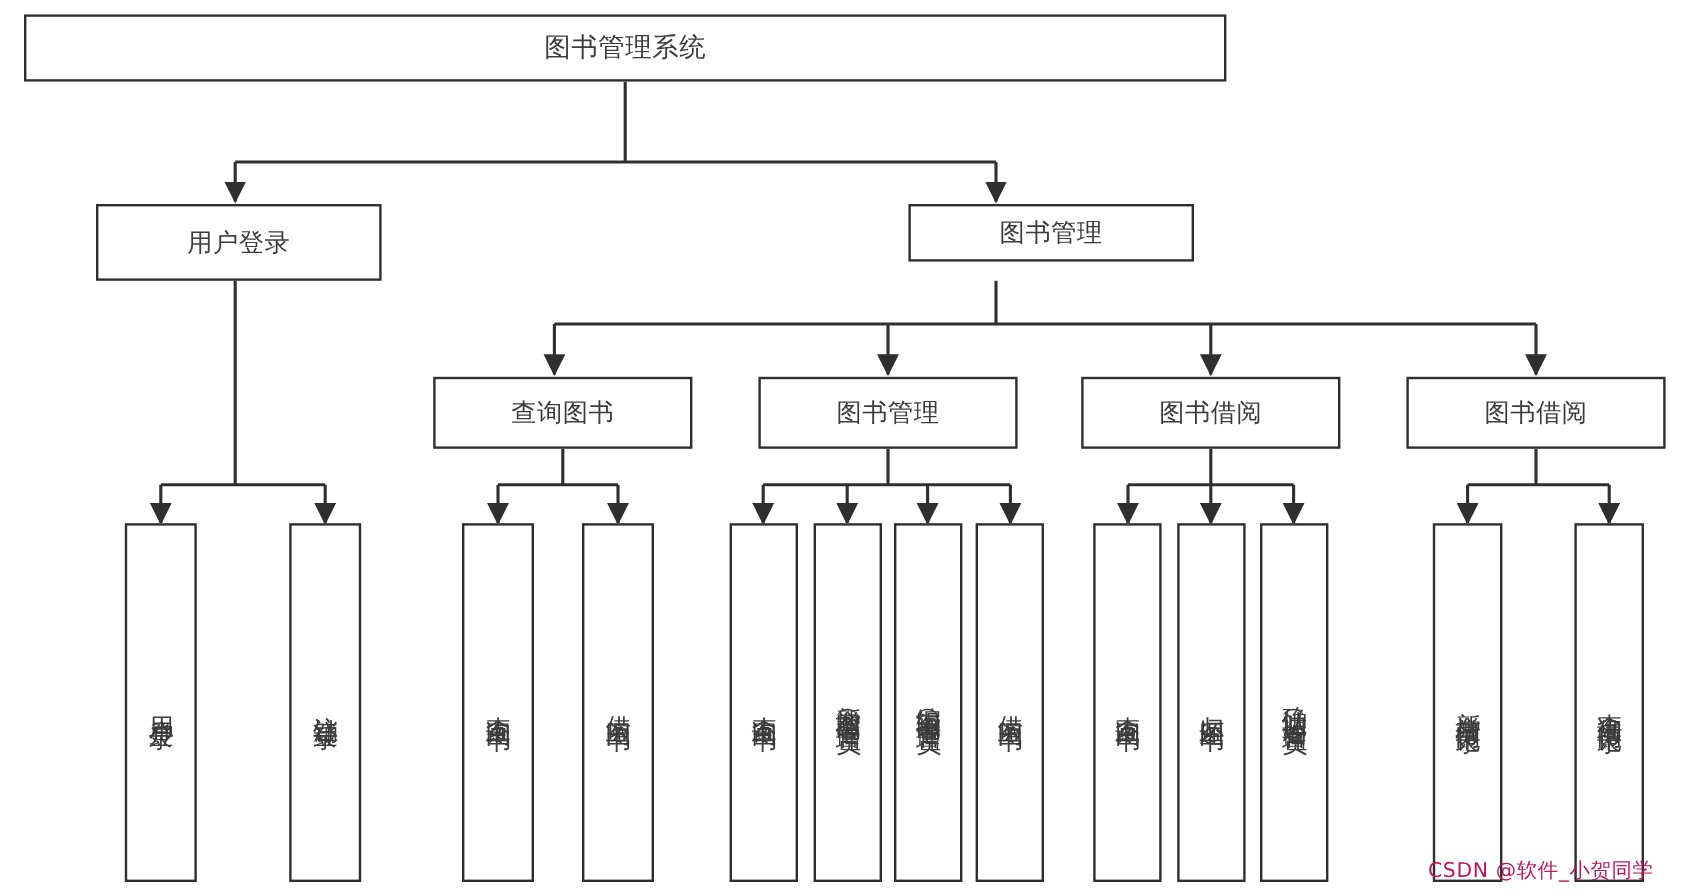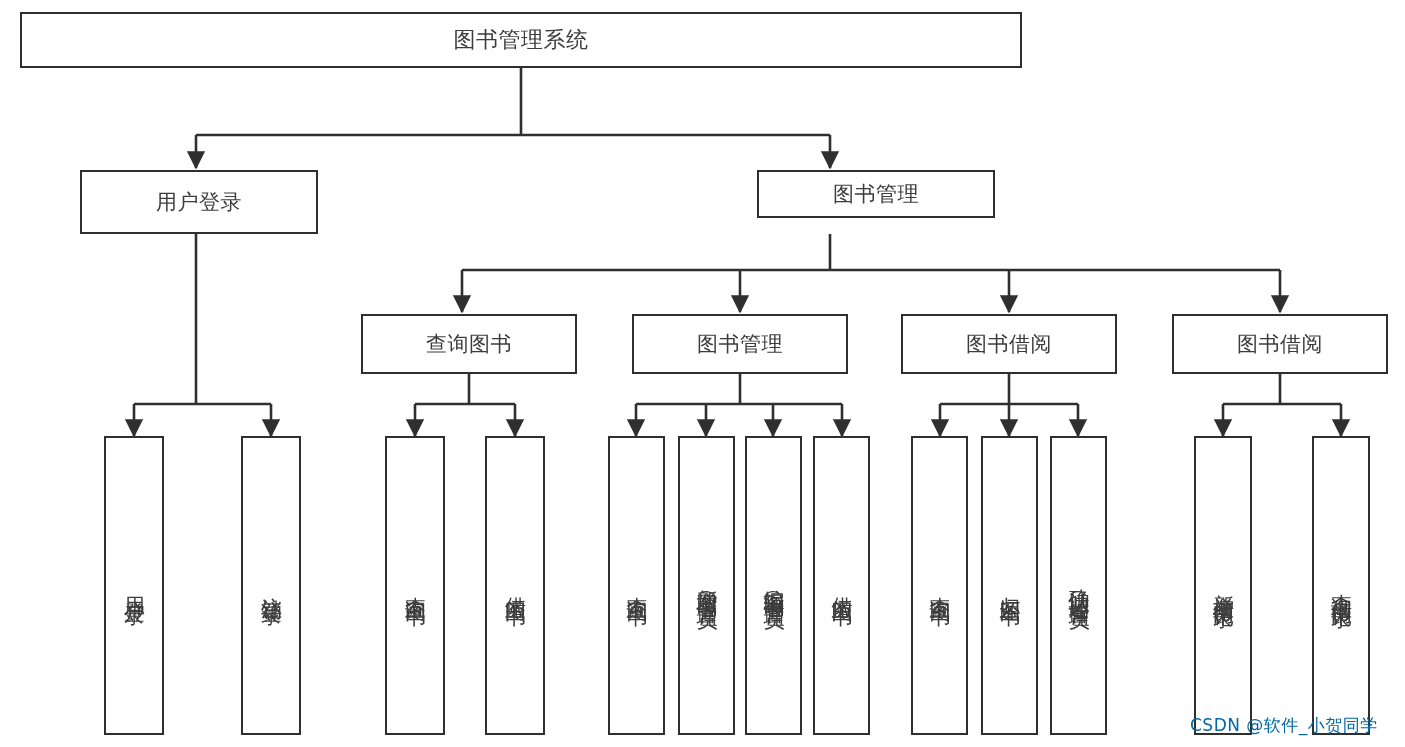--- a/index.html
+++ b/index.html
@@ -52,21 +52,21 @@
     padding: 4px 0;
     text-align: center;
   }
   .node .lbl {
     display: block;
     white-space: pre-line;
   }
   .watermark {
     position: absolute;
     font-size: 17px;
-    color: #0369a1;
+    color: #be185d;
     letter-spacing: 0.5px;
     white-space: nowrap;
     user-select: none;
   }
 </style>
 </head>
 <body>
 
 <div id="canvas">
 

